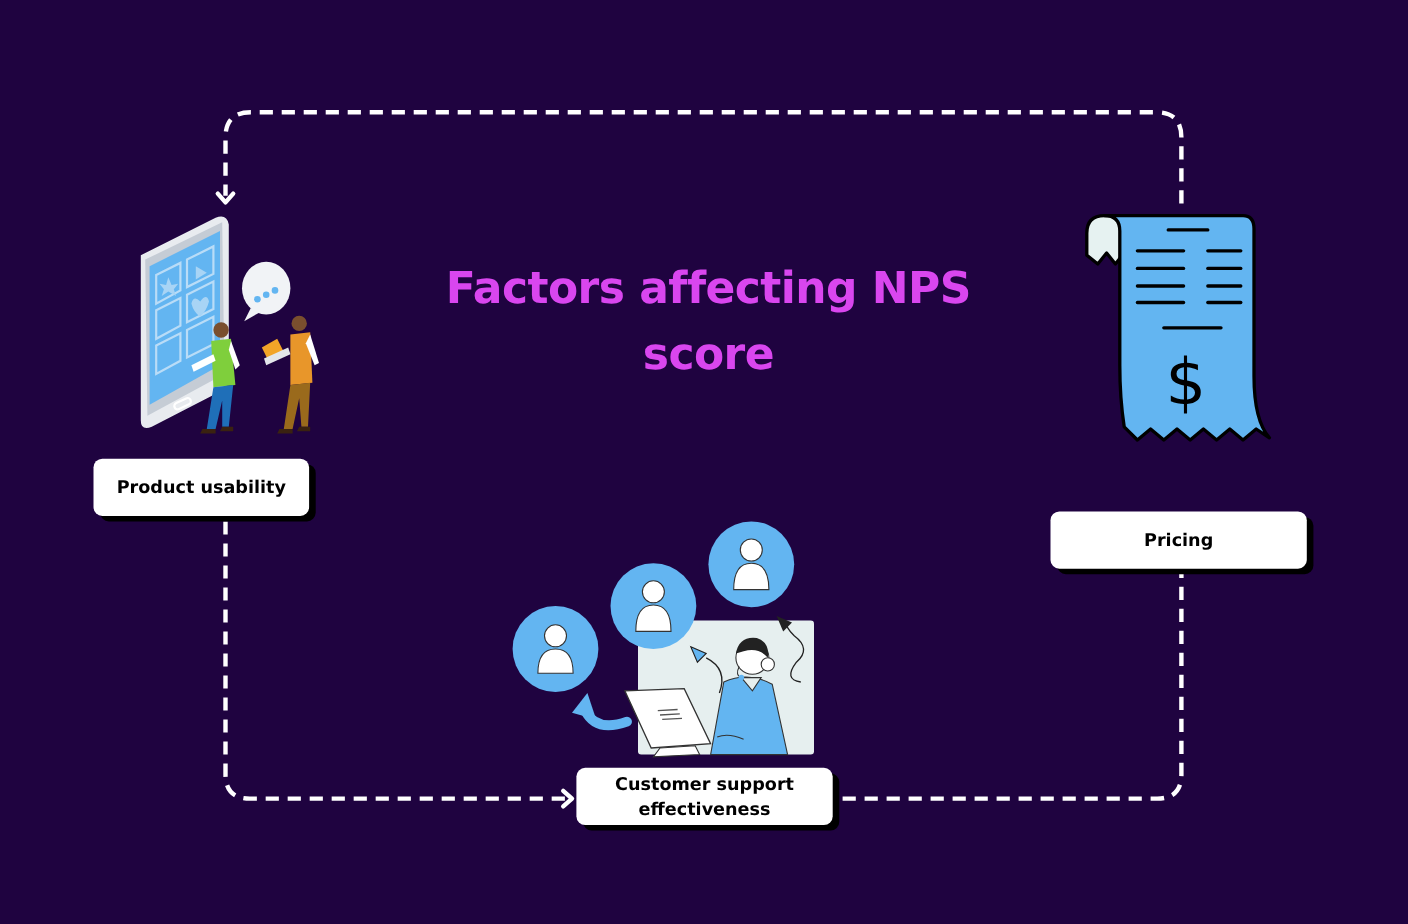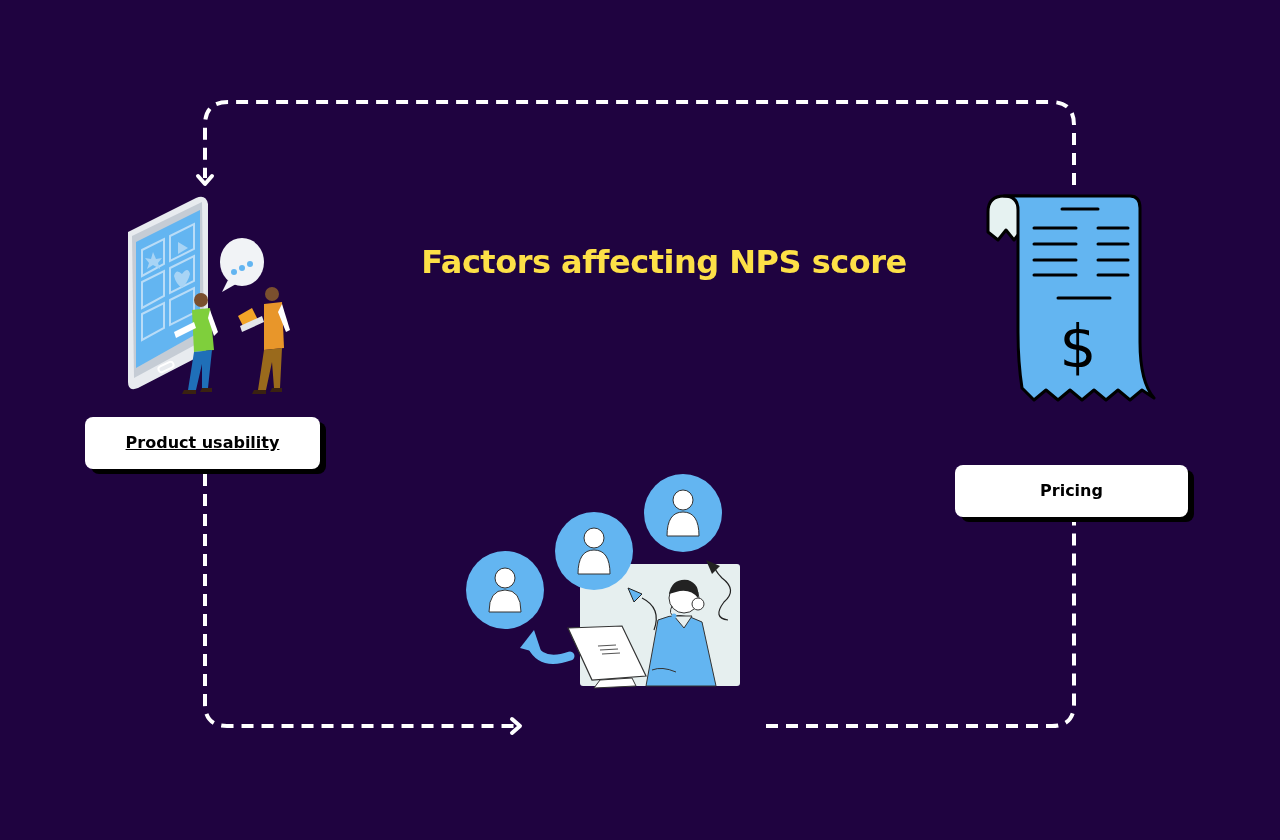--- a/index.html
+++ b/index.html
@@ -14,45 +14,45 @@
       overflow: hidden;
       font-family: "DejaVu Sans", "Liberation Sans", sans-serif;
     }
     .canvas {
       position: absolute;
       left: 0; top: 0;
       width: 1280px; height: 840px;
     }
     .title {
       position: absolute;
-      left: 404px;
+      left: 384px;
       top: 232px;
       width: 520px;
       text-align: center;
-      color: #fde047;
+      color: #d946ef;
       font-weight: bold;
-      font-size: 32px;
+      font-size: 40px;
       line-height: 60px;
       letter-spacing: -0.5px;
     }
     .label-box {
       position: absolute;
       background: #ffffff;
       border-radius: 8px;
       box-shadow: 6px 5px 0 0 #000000;
       display: flex;
       align-items: center;
       justify-content: center;
       text-align: center;
       color: #000000;
       font-weight: bold;
       font-size: 16px;
       line-height: 22px;
     }
-    .box-usability { left: 85px; top: 417px; width: 235px; height: 52px; text-decoration: underline; }
+    .box-usability { left: 85px; top: 417px; width: 196px; height: 52px; }
     .box-pricing { left: 955px; top: 417px; width: 233px; height: 52px; margin-top: 48px; }
     .box-support { left: 524px; top: 698px; width: 233px; height: 52px; font-size: 16px; line-height: 23px; }
     svg.overlay {
       position: absolute;
       left: 0; top: 0;
     }
     .illus {
       position: absolute;
     }
   </style>
@@ -187,14 +187,17 @@
     <circle cx="212" cy="146" r="2.5" fill="#63b5f1"></circle>
     <path d="M190 200 Q200 196 214 202" fill="none" stroke="#333" stroke-width="1"></path>
   </svg>
 
   <div class="label-box box-usability">
     <span>Product usability</span>
   </div>
   <div class="label-box box-pricing">
     <span>Pricing</span>
   </div>
+  <div class="label-box box-support">
+    <span style="display:block; width:180px;">Customer support effectiveness</span>
+  </div>
 
 </div>
 
 </body></html>

